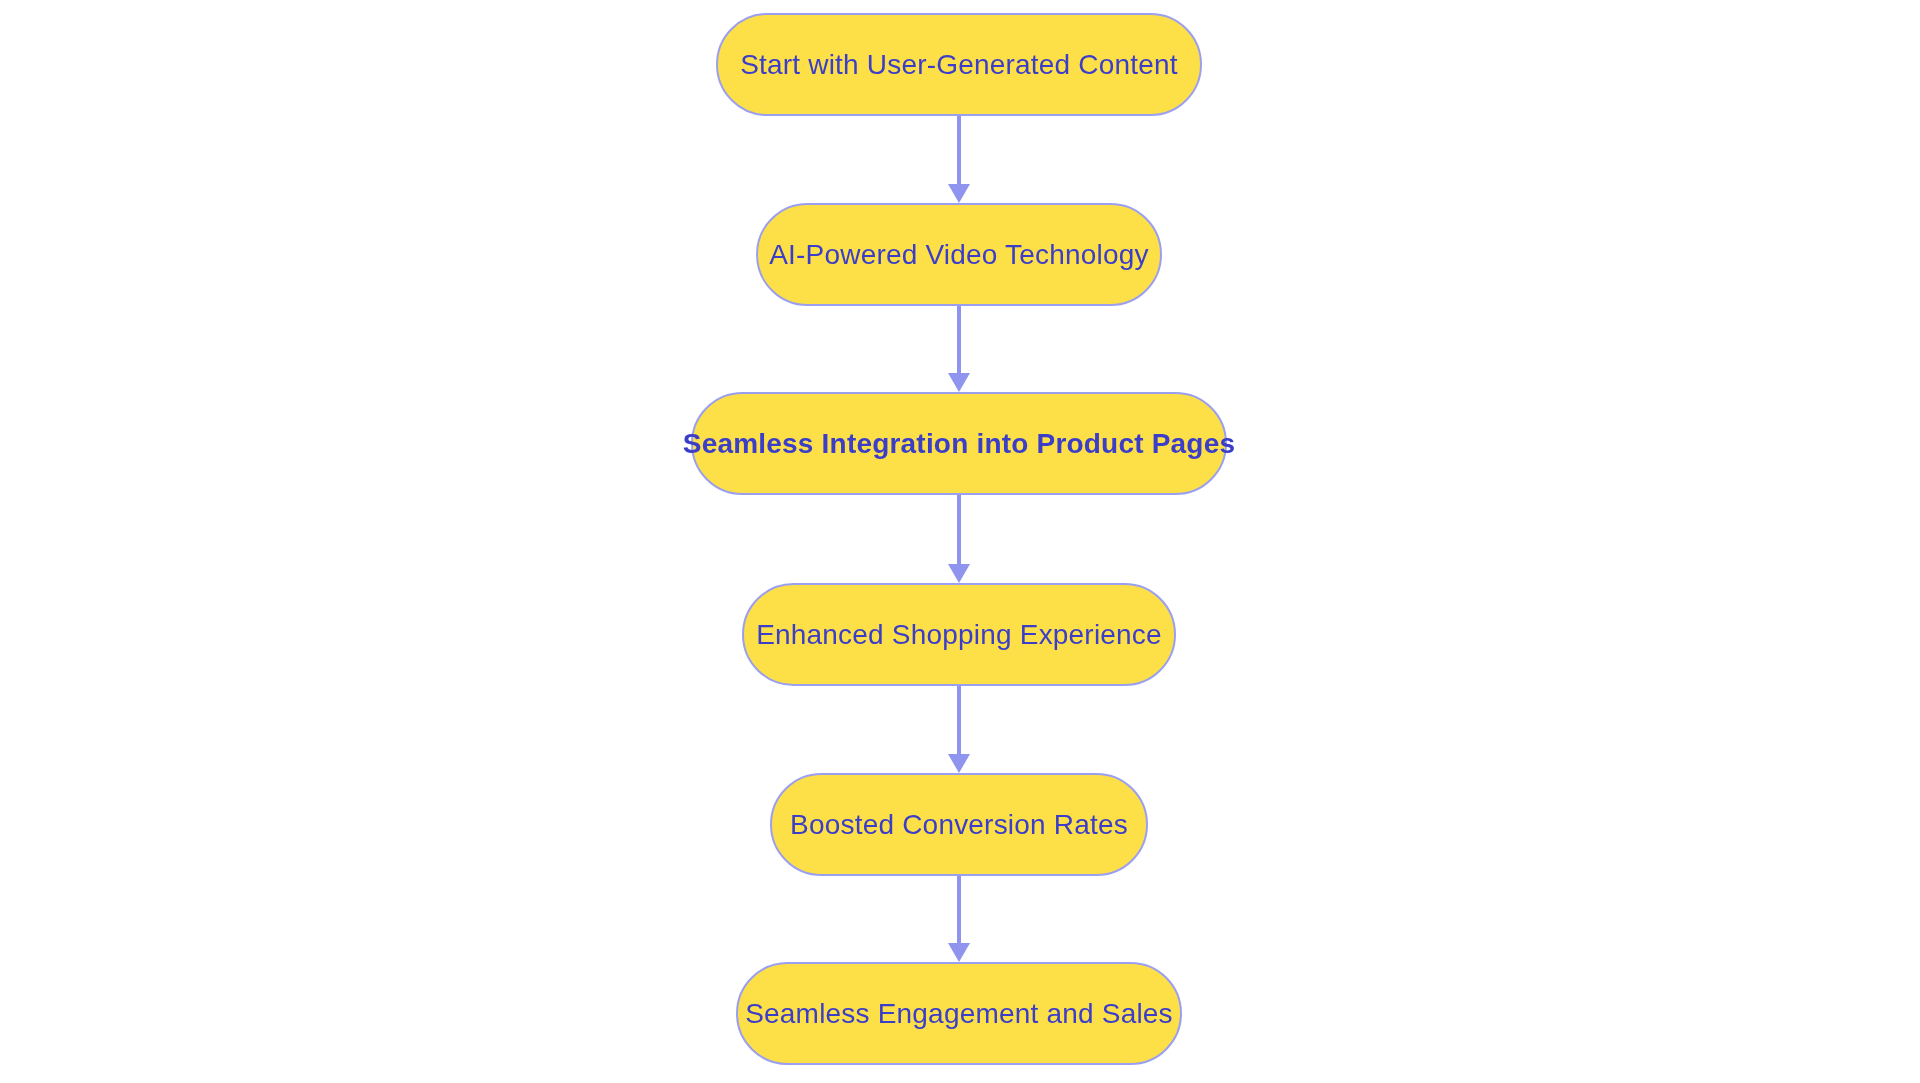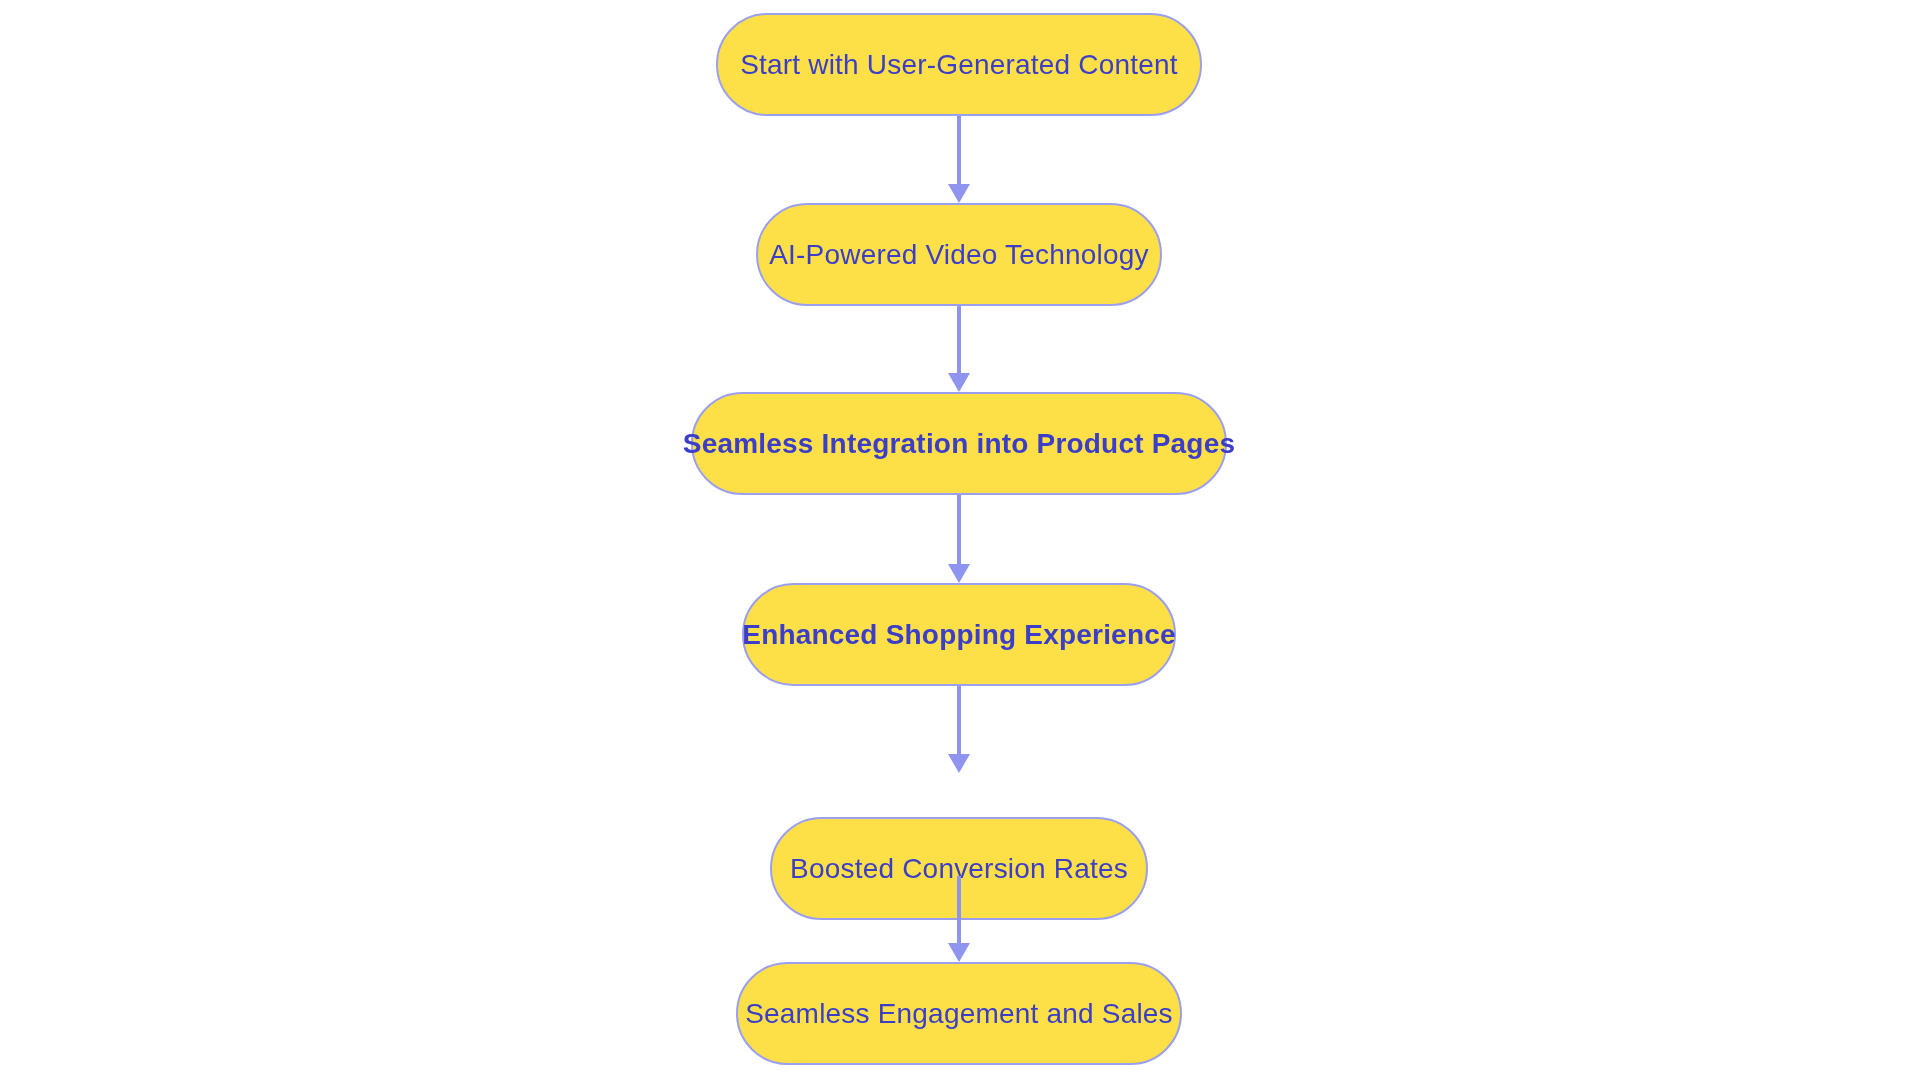--- a/index.html
+++ b/index.html
@@ -32,22 +32,22 @@
     justify-content: center;
     color: #3b3ec8;
     font-size: 28px;
     letter-spacing: 0.2px;
     white-space: nowrap;
     text-align: center;
   }
   .n0 { left: 716px; top: 13px;  width: 486px; }
   .n1 { left: 756px; top: 203px; width: 406px; }
   .n2 { left: 691px; top: 392px; width: 536px; font-weight: bold; }
-  .n3 { left: 742px; top: 583px; width: 434px; font-weight: bold; }
-  .n4 { left: 770px; top: 773px; width: 378px; margin-top: 44px; }
+  .n3 { left: 742px; top: 583px; width: 434px; }
+  .n4 { left: 770px; top: 773px; width: 378px; }
   .n5 { left: 736px; top: 962px; width: 446px; }
 
   .arrow {
     position: absolute;
     left: 948px;
     width: 22px;
     display: flex;
     flex-direction: column;
     align-items: center;
   }

